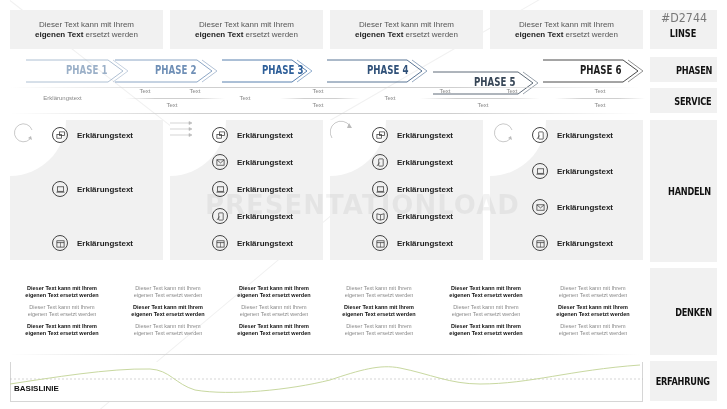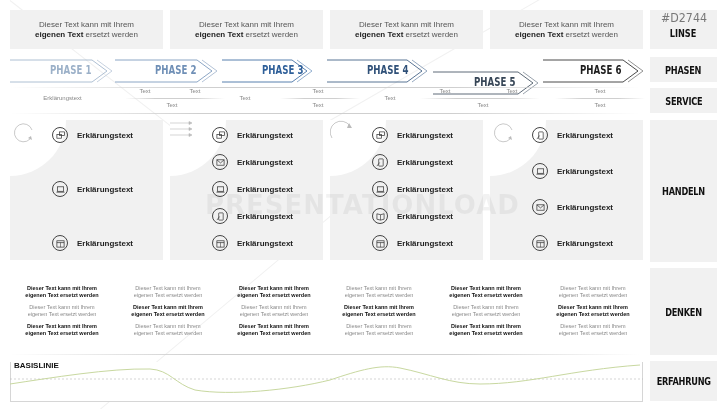--- a/index.html
+++ b/index.html
@@ -6,21 +6,21 @@
   html, body { width: 727px; height: 409px; background: #ffffff; overflow: hidden; }
   body { position: relative; font-family: "Liberation Sans", sans-serif; color: #222; }
 
   .abs { position: absolute; }
 
   
   .lens-box { position: absolute; top: 10px; height: 39px; background: #f1f1f1; font-size: 8px; line-height: 10px; text-align: center; color: #555; display: flex; flex-direction: column; justify-content: center; }
   .lens-box b { color: #222; font-weight: bold; }
 
   
-  .side-label { position: absolute; left: 650px; width: 67px; background: #f1f1f1; display: flex; align-items: center; justify-content: center; font-family: "DejaVu Sans", sans-serif; font-weight: bold; font-size: 10.5px; letter-spacing: -0.3px; color: #111; transform-origin: center; }
+  .side-label { position: absolute; left: 650px; width: 67px; background: #f1f1f1; display: flex; align-items: center; justify-content: flex-end; font-family: "DejaVu Sans", sans-serif; font-weight: bold; font-size: 10.5px; letter-spacing: -0.3px; color: #111; transform-origin: center; }
   .side-label span { display: inline-block; transform: scaleX(0.78); }
   .slide-id { position: absolute; left: 650px; top: 10px; width: 67px; text-align: center; font-size: 13px; color: #777; font-family: "DejaVu Sans", sans-serif; letter-spacing: 0px; }
   .slide-id span { display: inline-block; transform: scaleX(0.85); }
 
   
   .phase { position: absolute; top: 59px; height: 24px; }
   .phase svg { position: absolute; left: 0; top: 0; }
   .phase-label { position: absolute; top: 4px; font-family: "DejaVu Sans", sans-serif; font-weight: bold; font-size: 12px; white-space: nowrap; }
   .phase-label span { display: inline-block; transform: scaleX(0.72); transform-origin: left center; }
 
@@ -36,21 +36,21 @@
   .item .ic svg { width: 9px; height: 9px; }
   .item .txt { font-size: 8px; font-weight: bold; color: #222; }
 
   
   .dk { position: absolute; width: 100px; text-align: center; font-size: 5.5px; line-height: 6.5px; }
   .dk.bold { font-weight: bold; color: #111; }
   .dk.light { color: #888; }
 
   
   .basis { position: absolute; left: 10px; top: 362px; width: 633px; height: 40px; border: 1px solid #d6d6d6; border-top: none; background: #fff; }
-  .basis-title { position: absolute; left: 14px; top: 361px; font-size: 8px; font-weight: bold; color: #111; }
+  .basis-title { position: absolute; left: 14px; top: 384px; font-size: 8px; font-weight: bold; color: #111; }
 
   .watermark { position: absolute; left: 205px; top: 190px; font-family: "DejaVu Sans", sans-serif; font-size: 26px; font-weight: bold; color: rgba(0,0,0,0.05); letter-spacing: 1px; white-space: nowrap; }
   .diag { position: absolute; height: 1px; background: rgba(0,0,0,0.06); transform-origin: left center; }
 </style>
 </head>
 <body>
 
 <div class="diag" style="left:10px;top:0px;width:300px;transform:rotate(38deg);"></div>
 <div class="diag" style="left:330px;top:120px;width:320px;transform:rotate(-30deg);"></div>
 <div class="diag" style="left:100px;top:409px;width:400px;transform:rotate(-40deg);"></div>
@@ -85,21 +85,21 @@
 <div class="side-label" style="top:120px;height:142px;">
     <span>HANDELN</span>
   </div>
 <div class="side-label" style="top:268px;height:87px;">
     <span>DENKEN</span>
   </div>
 <div class="side-label" style="top:361px;height:40px;">
     <span>ERFAHRUNG</span>
   </div>
 
-<div class="phase" style="left:10px;width:105px;">
+<div class="phase" style="left:26px;width:105px;">
   <svg width="105" height="24">
       <polyline points="0,1 82,1 97,12 82,23 0,23" fill="none" stroke="#9bb0c8" stroke-width="0.8"></polyline>
       <polyline points="87,1 102,12 87,23" fill="none" stroke="#b9c7d8" stroke-width="0.8"></polyline>
     </svg>
   <div class="phase-label" style="left:40px;color:#9bb0c8;"><span>PHASE 1</span></div>
 </div>
 <div class="phase" style="left:115px;width:105px;">
   <svg width="105" height="24">
       <polyline points="0,1 82,1 97,12 82,23 0,23" fill="none" stroke="#6f8fb6" stroke-width="0.8"></polyline>
       <polyline points="87,1 102,12 87,23" fill="none" stroke="#9fb3cb" stroke-width="0.8"></polyline>

